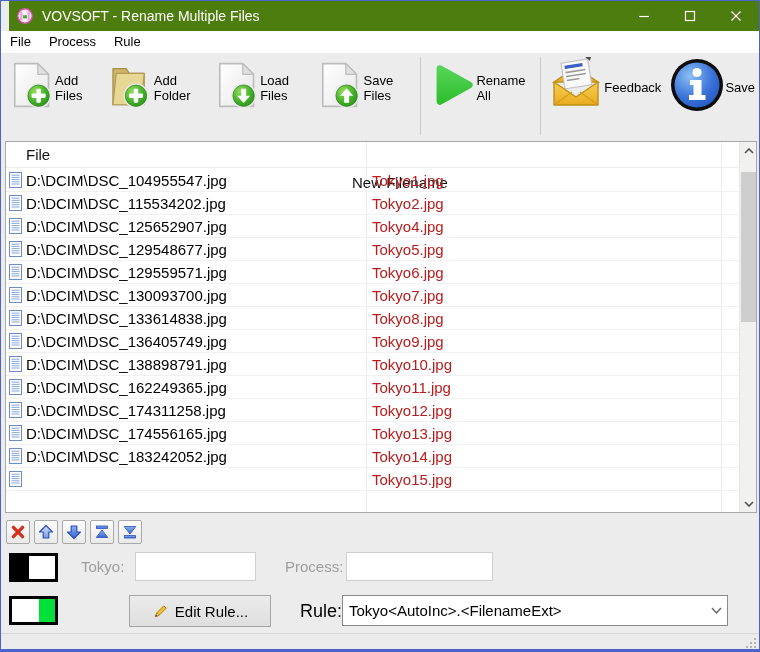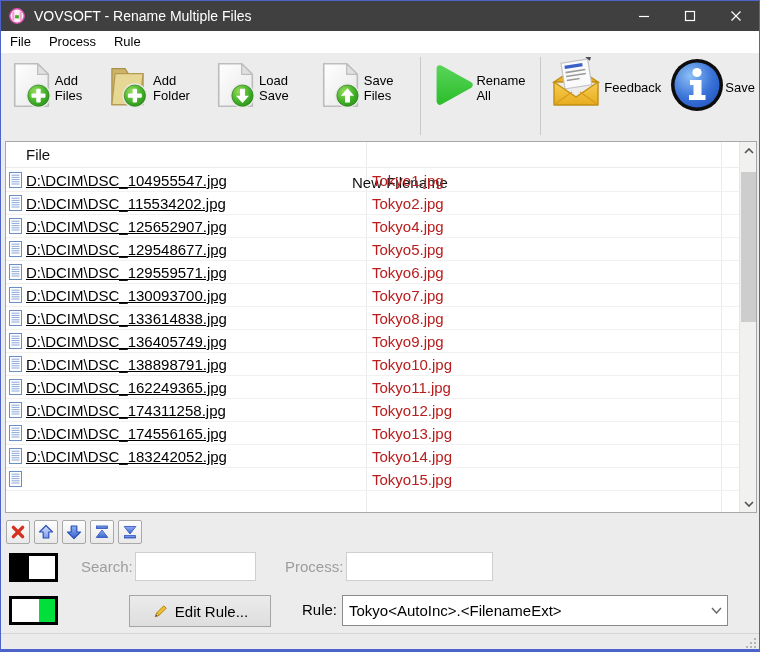--- a/index.html
+++ b/index.html
@@ -8,22 +8,22 @@
 
   .window {
     position:relative; width:760px; height:652px;
     background:#ececec;
     border:1px solid #4d63cc; border-bottom:3px solid #4d63cc;
     overflow:hidden;
   }
 
   
   .titlebar {
-    position:absolute; left:0; top:0; right:0; height:30px;
-    background:#404040; display:flex; align-items:center;
+    position:absolute; left:8px; top:0; right:0; height:30px;
+    background:#4d7c0f; display:flex; align-items:center;
   }
   .app-icon { width:16px; height:16px; margin-left:8px; flex:0 0 auto; }
   .title-text { color:#ffffff; font-size:14px; margin-left:9px; white-space:nowrap; }
   .win-controls { margin-left:auto; display:flex; height:30px; }
   .wbtn { width:46px; height:30px; display:grid; place-items:center; cursor:default; }
 
   
   .menubar {
     position:absolute; left:0; top:30px; right:0; height:22px;
     background:#ffffff; display:flex; align-items:center; font-size:13px; color:#000;
@@ -48,21 +48,21 @@
     position:absolute; left:4px; top:140px; width:752px; height:372px;
     background:#ffffff; border:1px solid #a8a8a8; font-size:15px; overflow:hidden;
   }
   .col-sep { position:absolute; top:0; bottom:0; width:1px; background:#ececec; }
   .col-sep.c1 { left:360px; }
   .col-sep.c2 { left:715px; }
   .lheader { position:relative; height:26px; border-bottom:1px solid #ededed; color:#111; }
   .lheader .h-file { position:absolute; left:20px; top:4px; }
   .lheader .h-new  { position:absolute; left:346px; top:4px;margin-top:28px; }
   .rows { position:absolute; left:0; top:27px; right:17px; bottom:0; overflow:hidden; }
-  .row { position:relative; height:23px; border-bottom:1px solid #f1f1f1; display:flex; align-items:center;text-decoration:underline; }
+  .row { position:relative; height:23px; border-bottom:1px solid #f1f1f1; display:flex; align-items:center; }
   .row .ficon { width:13px; height:16px; margin-left:3px; flex:0 0 auto; }
   .row .ficon svg { display:block; }
   .cell-file { margin-left:4px; white-space:nowrap; color:#000; }
   .cell-new { position:absolute; left:366px; white-space:nowrap; color:#b91c1c; }
 
   
   .vscroll {
     position:absolute; right:0; top:0; width:17px; height:370px;
     background:#f1f1f0; border-left:1px solid #e6e6e6;
   }
@@ -99,21 +99,21 @@
   .inp-replace { left:345px; top:551px; width:147px; }
 
   
   .editbtn {
     position:absolute; left:128px; top:594px; width:142px; height:32px;
     background:linear-gradient(#ebebeb,#dedede); border:1px solid #a5a5a5;
     display:flex; align-items:center; justify-content:center; gap:6px;
     font-size:15px; color:#000;
   }
   .lbl-rule { position:absolute; left:299px; top:600px; width:37px; text-align:right;
-              font-size:15px; color:#000; }
+              font-size:18px; color:#000; }
   .combo {
     position:absolute; left:341px; top:594px; width:386px; height:31px;
     background:#fff; border:1px solid #8a8a8a; display:flex; align-items:center;
     font-size:15px; color:#000; padding-left:6px;
   }
   .combo .combo-text { flex:1; white-space:nowrap; overflow:hidden; }
   .combo .combo-arrow { width:22px; height:100%; display:grid; place-items:center; }
 
   
   .statusbar {
@@ -236,21 +236,21 @@
     </div>
 
     <div class="tbtn">
       <svg class="ticon" viewBox="0 0 56 56">
         <use href="#pageIcon"></use>
         <g transform="translate(36,41)">
             <use href="#greenBadge"></use>
           <polygon points="-3,-8.5 3,-8.5 3,0 8,0 0,9 -8,0 -3,0" fill="#fff"></polygon>
           </g>
       </svg>
-      <span>Load Save</span>
+      <span>Load Files</span>
     </div>
 
     <div class="tbtn">
       <svg class="ticon" viewBox="0 0 56 56">
         <use href="#pageIcon"></use>
         <g transform="translate(36,41)">
             <use href="#greenBadge"></use>
           <polygon points="-3,8.5 3,8.5 3,0 8,0 0,-9 -8,0 -3,0" fill="#fff"></polygon>
           </g>
       </svg>
@@ -472,21 +472,21 @@
       <svg width="16" height="16" viewBox="0 0 16 16">
         <polygon points="8,10 2.2,2.5 13.8,2.5" fill="url(#gArrDn)" stroke="#2b50b8" stroke-width="0.8" stroke-linejoin="round"></polygon>
         <rect x="2.5" y="11.6" width="11" height="2.4" fill="url(#gArrDn)" stroke="#2b50b8" stroke-width="0.8"></rect>
       </svg>
     </div>
   </div>
 
   <div class="toggle toggle1">
       <div class="fill"></div>
     </div>
-  <span class="glabel lbl-search">Search:</span>
+  <span class="glabel lbl-search">Tokyo:</span>
   <input class="txtinput inp-search" type="text" value="" style="">
   <span class="glabel lbl-replace">Process:</span>
   <input class="txtinput inp-replace" type="text" value="" style="">
 
   <div class="toggle toggle2">
       <div class="fill"></div>
     </div>
   <div class="editbtn">
     <svg width="17" height="17" viewBox="0 0 18 18">
       <path d="M3.5 14.5 L5 10.5 L12.5 3 L15 5.5 L7.5 13 z" fill="#f5c02e" stroke="#a87b12" stroke-width="1"></path>

